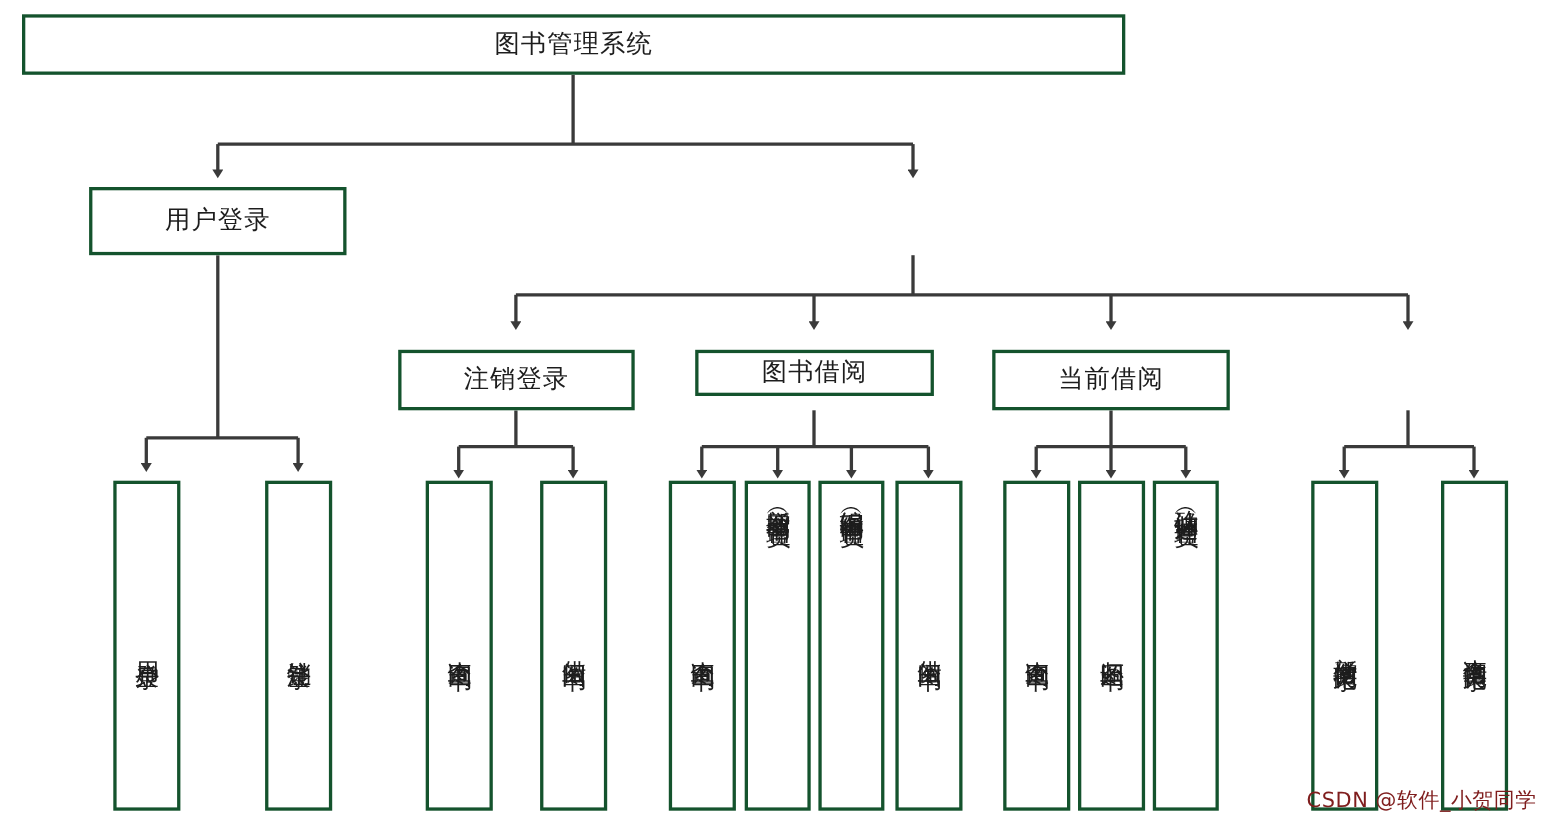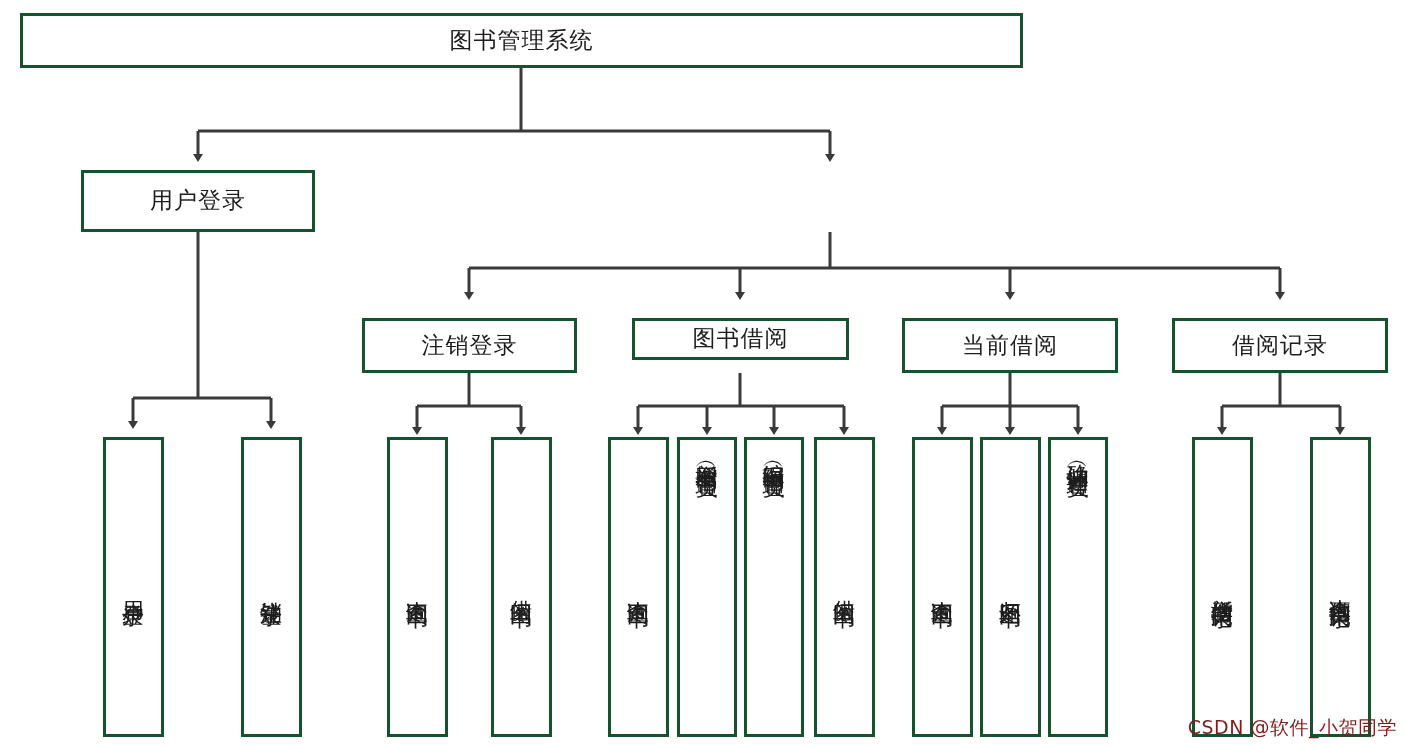--- a/index.html
+++ b/index.html
@@ -137,23 +137,20 @@
 
   <div class="node horiz" style="left:362px; top:318px; width:215px; height:55px;">
     <span class="label">注销登录</span>
   </div>
   <div class="node horiz" style="left:632px; top:318px; width:217px; height:42px;">
     <span class="label">图书借阅</span>
   </div>
   <div class="node horiz" style="left:902px; top:318px; width:216px; height:55px;">
     <span class="label">当前借阅</span>
   </div>
-  <div class="node horiz" style="left:1172px; top:318px; width:216px; height:55px;">
-    <span class="label">借阅记录</span>
-  </div>
 
   <div class="node vert centered" style="left:103px; top:437px; width:61px; height:300px;">
     <span class="label">用户登录</span>
   </div>
   <div class="node vert centered" style="left:241px; top:437px; width:61px; height:300px;">
     <span class="label">注销登录</span>
   </div>
 
   <div class="node vert centered" style="left:387px; top:437px; width:61px; height:300px;">
     <span class="label">查询图书</span>

